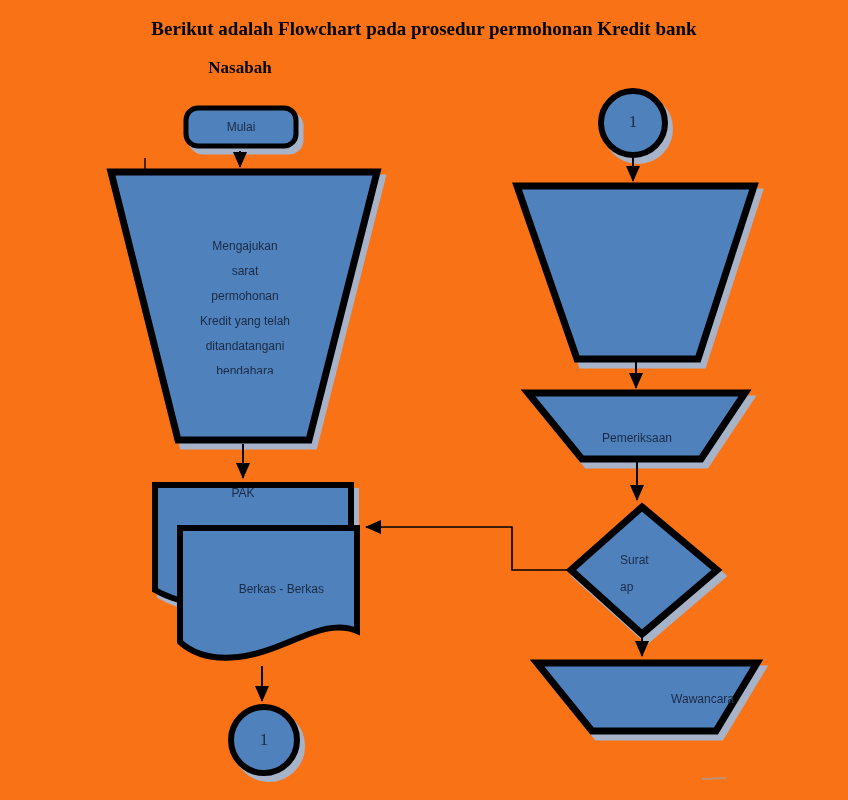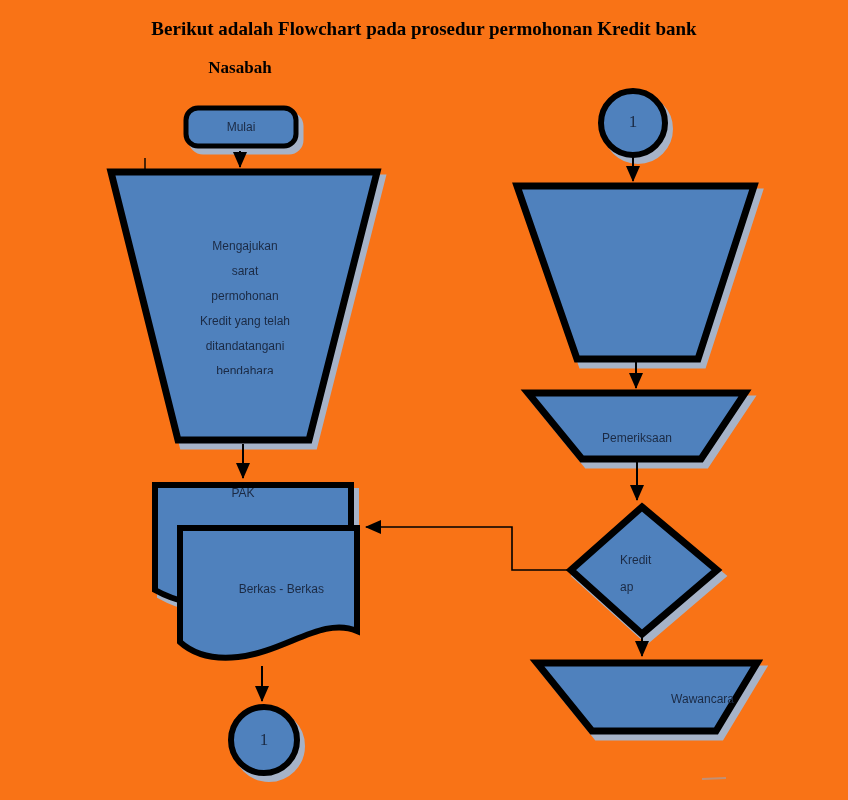--- a/index.html
+++ b/index.html
@@ -125,18 +125,18 @@
 
   <div class="txt" style="left:172px; top:579px; width:152px; line-height:20px;text-align:right;">Berkas - Berkas</div>
 
   <div class="txt conn-num" style="left:240px; top:731px; width:48px;">1</div>
 
   <div class="txt conn-num" style="left:609px; top:113px; width:48px;">1</div>
 
 
   <div class="txt" style="left:551px; top:416px; width:172px; line-height:20px;margin-top:12px;">Pemeriksaan</div>
 
-  <div class="txt" style="left:620px; top:547px; width:70px; line-height:27px; text-align:left;">Kredit
+  <div class="txt" style="left:620px; top:547px; width:70px; line-height:27px; text-align:left;">Surat
 ap</div>
 
   <div class="txt" style="left:562px; top:689px; width:172px; line-height:20px;text-align:right;">Wawancara</div>
 
 </div>
 
 </body></html>

